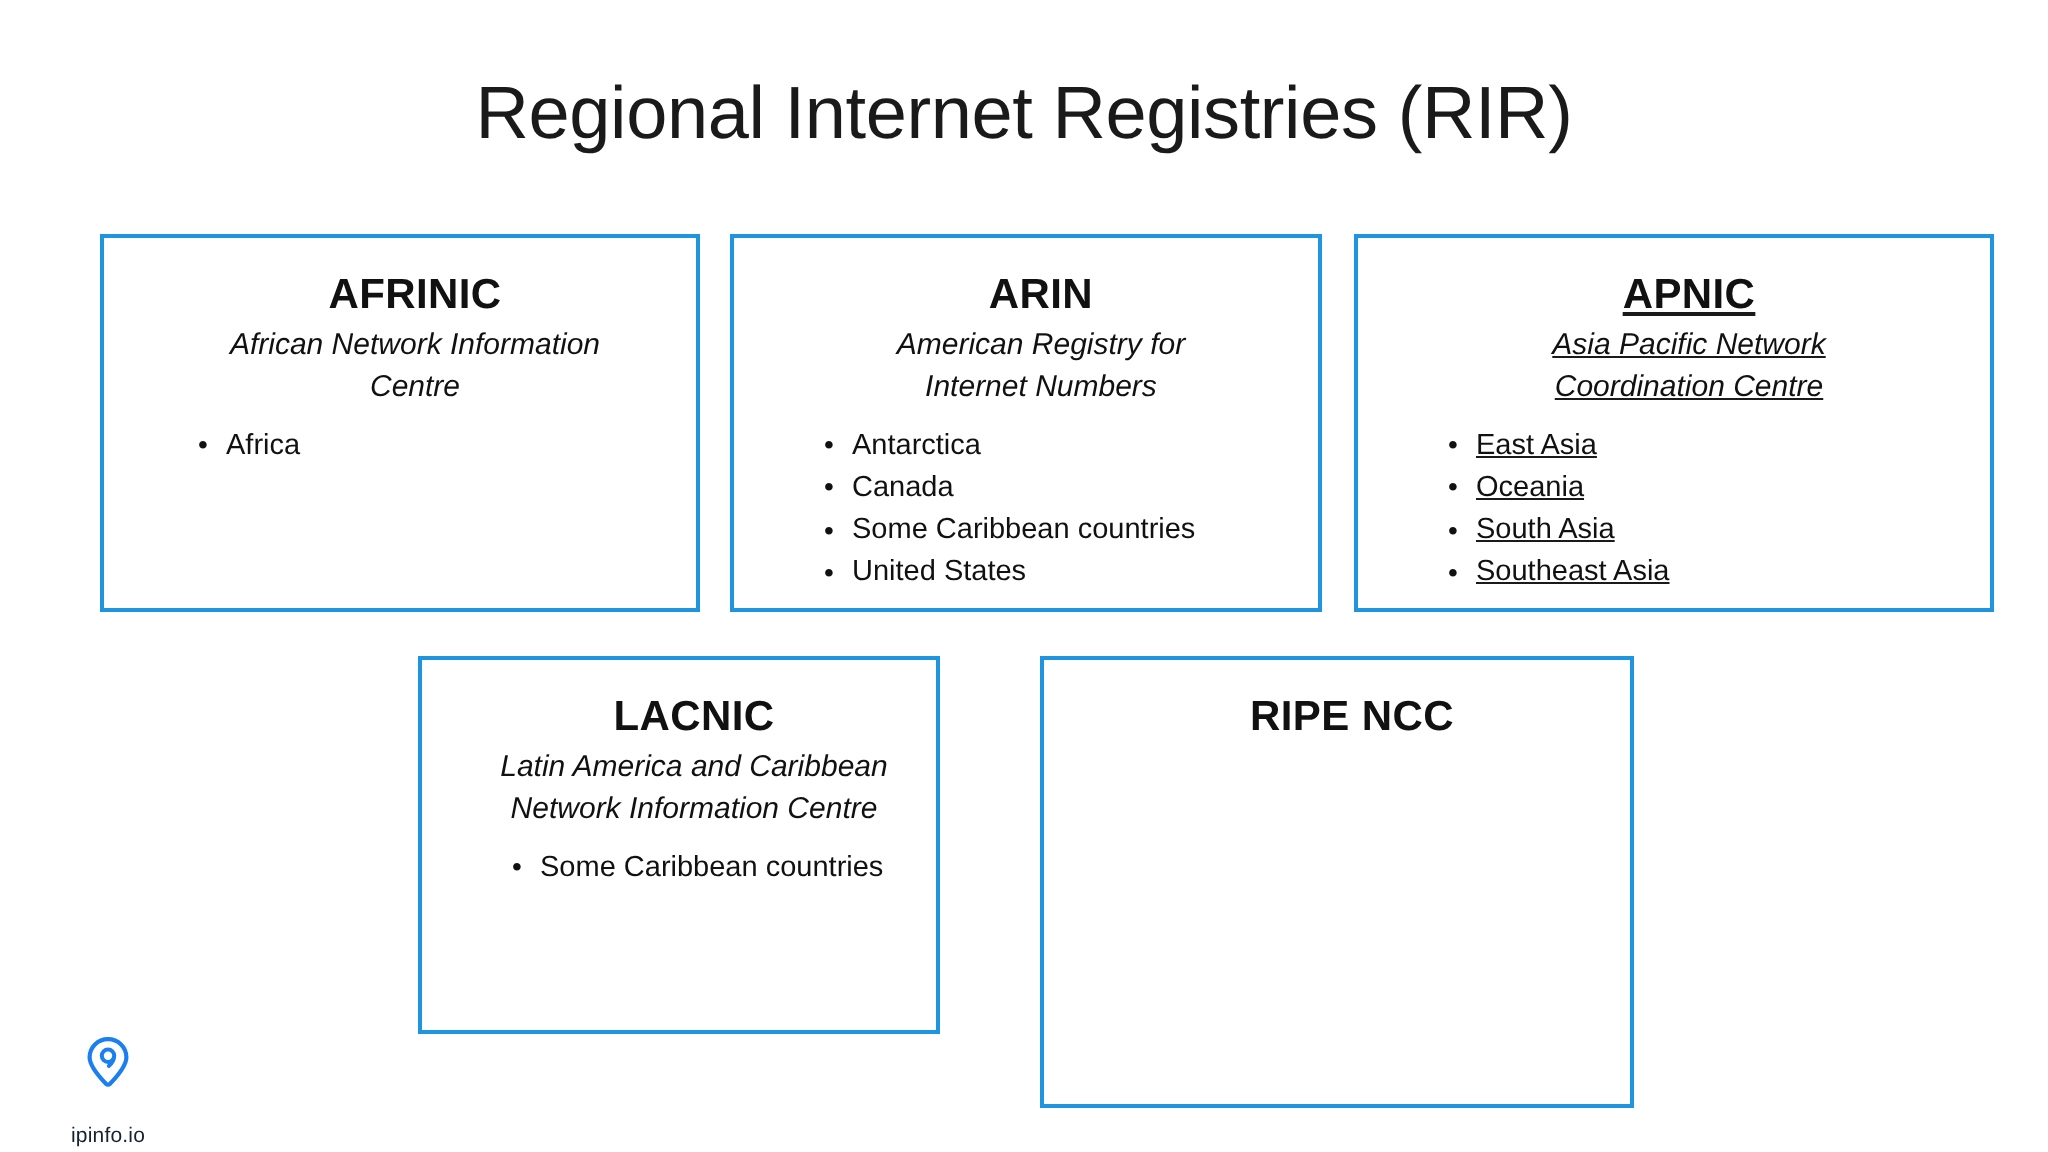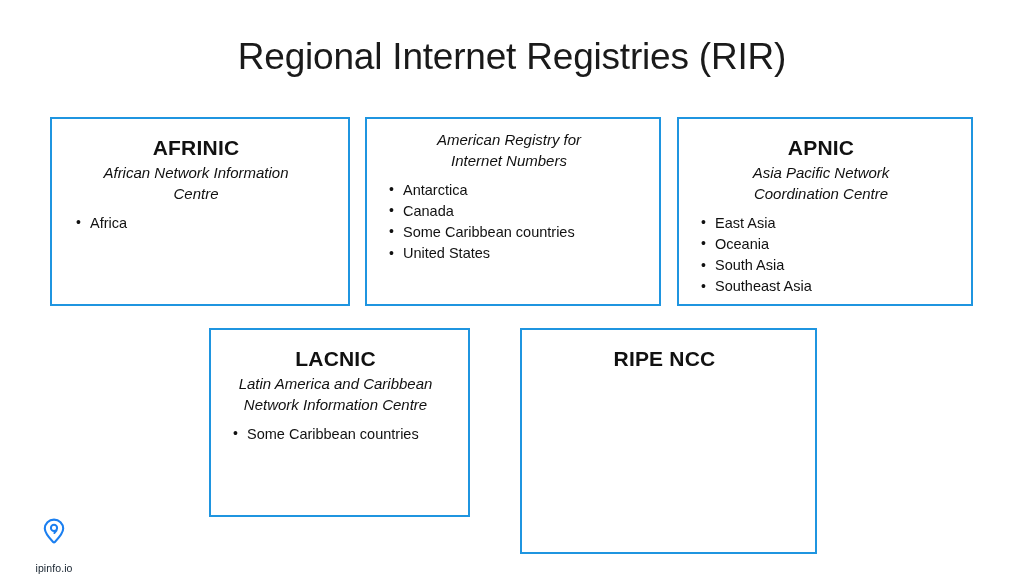--- a/index.html
+++ b/index.html
@@ -34,21 +34,21 @@
     color: #1a1a1a;
     line-height: 1.15;
   }
 
   
   .card {
     position: absolute;
     box-sizing: border-box;
     border: 2px solid #1f95e0;
     background: #ffffff;
-    padding: 10px 12px 8px 4px;
+    padding: 10px 12px 8px 27px;
   }
 
   .card-title {
     text-align: center;
     font-size: 21px;
     font-weight: bold;
     color: #111111;
     line-height: 1.2;
     margin: 6px 0 2px 0;
     letter-spacing: 0.2px;
@@ -84,21 +84,21 @@
     left: 0;
     top: -0.5px;
     font-size: 14px;
     line-height: 1.46;
     color: #111111;
   }
 
   
   .card-afrinic { left: 50px;  top: 117px; width: 300px; height: 189px; }
   .card-arin    { left: 365px; top: 117px; width: 296px; height: 189px; }
-  .card-apnic   { left: 677px; top: 117px; width: 296px; height: 189px; }
+  .card-apnic   { left: 677px; top: 117px; width: 320px; height: 189px; text-decoration: underline; }
 
   
   .card-lacnic  { left: 209px; top: 328px; width: 261px; height: 189px; }
   .card-ripe    { left: 520px; top: 328px; width: 297px; height: 226px; }
 
   
   .card-afrinic .card-list li { margin-left: 20px; }
 
   
   .logo {
@@ -135,20 +135,21 @@
     <div class="card-subtitle">
       <span>African Network Information</span><br>
       <span>Centre</span>
     </div>
     <ul class="card-list">
       <li>Africa</li>
     </ul>
   </div>
 
   <div class="card card-arin">
+    <div class="card-title">ARIN</div>
     <div class="card-subtitle">
       <span>American Registry for</span><br>
       <span>Internet Numbers</span>
     </div>
     <ul class="card-list">
       <li>Antarctica</li>
       <li>Canada</li>
       <li>Some Caribbean countries</li>
       <li>United States</li>
     </ul>

